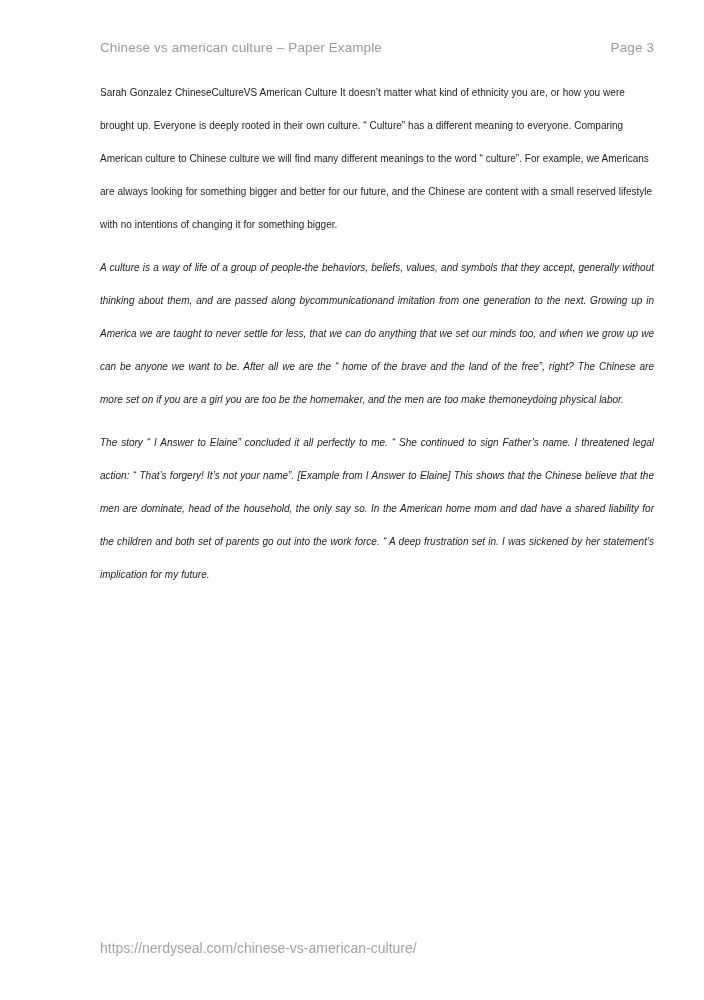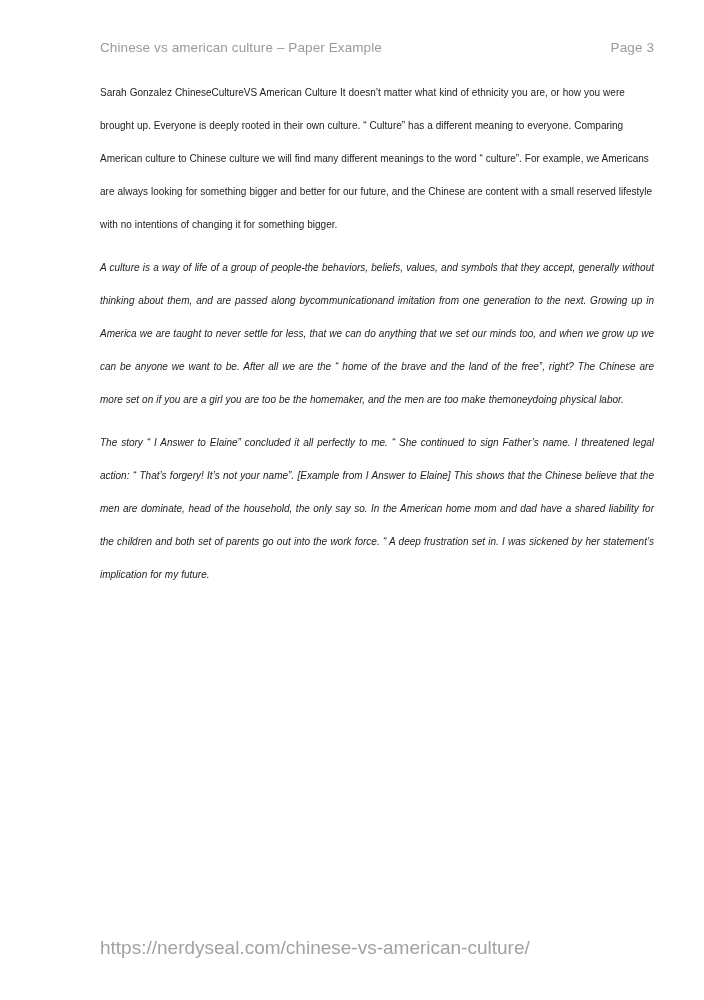--- a/index.html
+++ b/index.html
@@ -68,21 +68,21 @@
 
   .doc-paragraph:last-child {
     margin-bottom: 0;
   }
 
   .page-footer {
     position: absolute;
     top: 938px;
     left: 100px;
     width: 554px;
-    font-size: 19px;
+    font-size: 14px;
     line-height: 20px;
     color: #a2a2a2;
   }
 
   .footer-link {
     color: #a2a2a2;
     text-decoration: none;
   }
 </style>
 </head>

